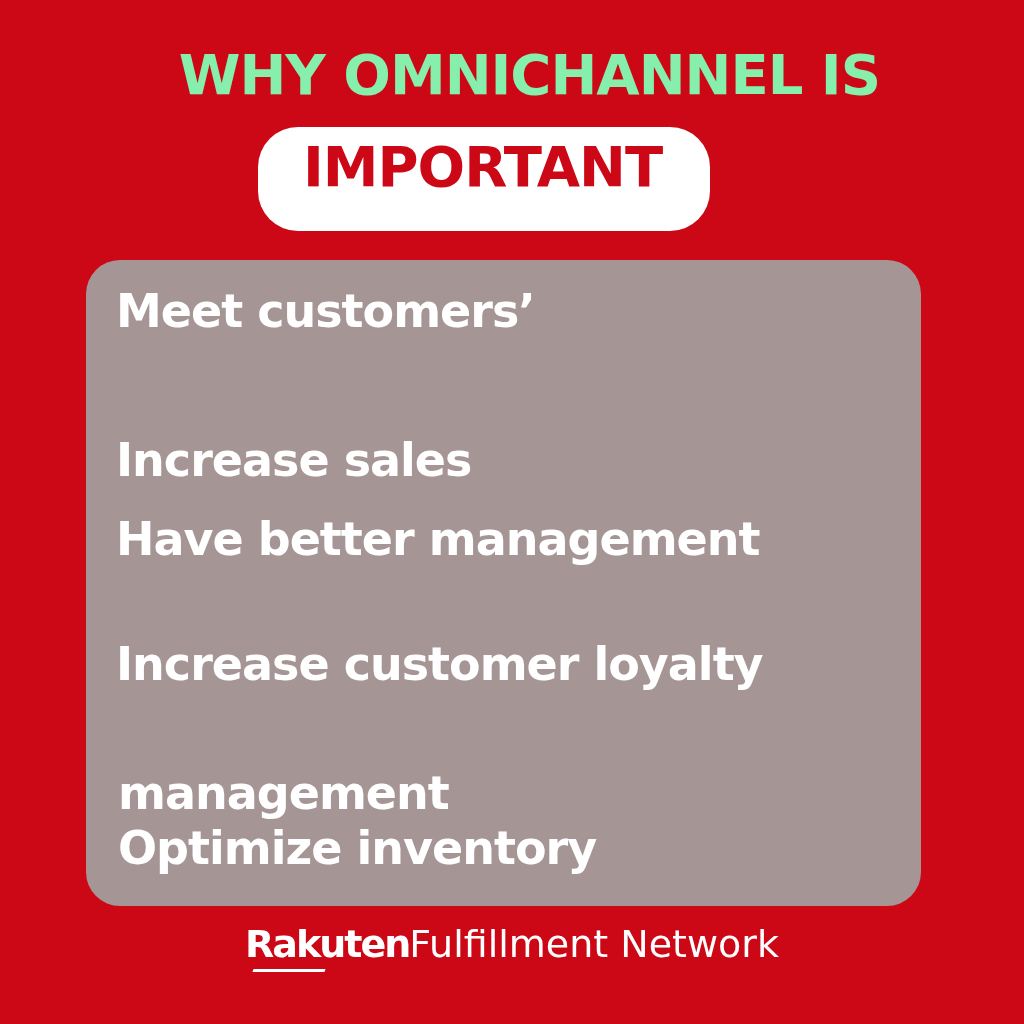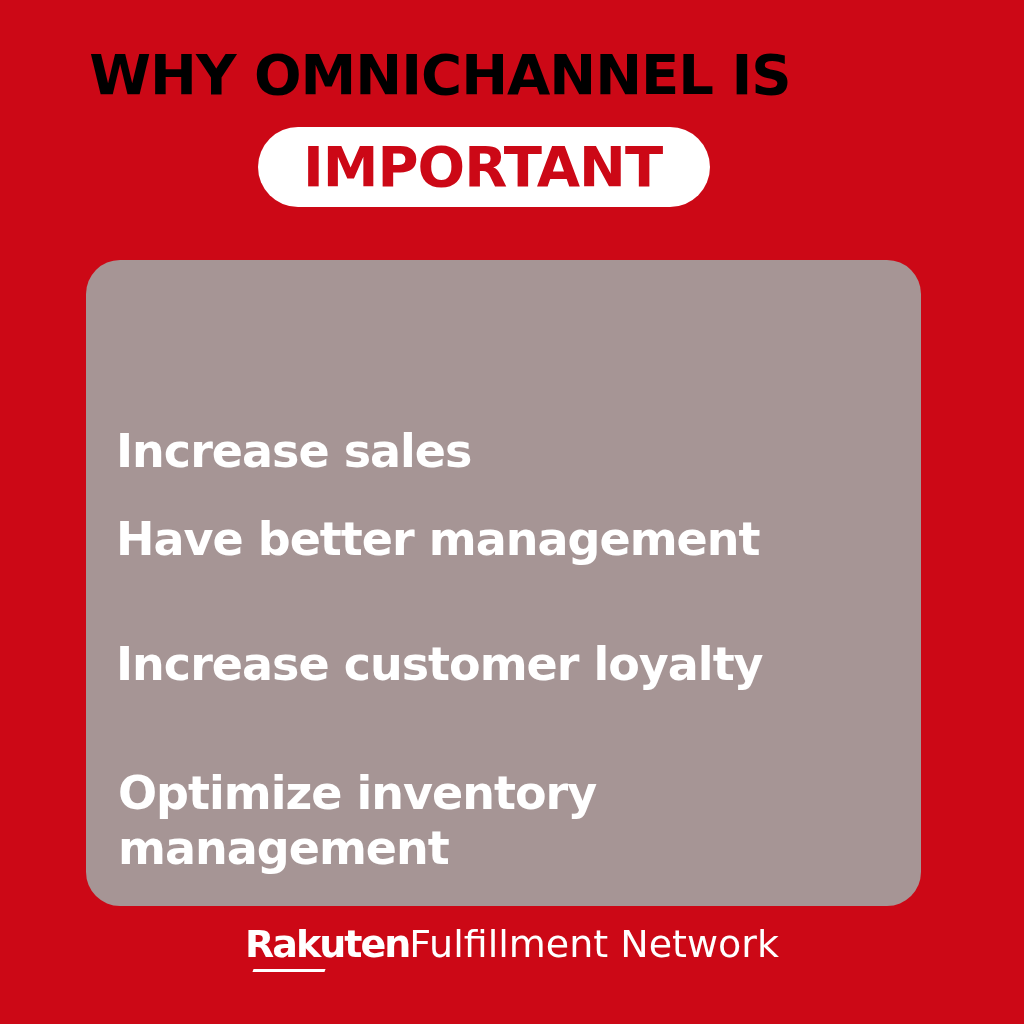--- a/index.html
+++ b/index.html
@@ -1,50 +1,51 @@
 <!DOCTYPE html>
 <html><head>
 <meta charset="utf-8">
 <style>
   html, body { margin:0; padding:0; }
   body { width:1024px; height:1024px; background:#cc0816; position:relative; overflow:hidden;
          font-family:"Liberation Sans", sans-serif; }
-  .title { position:absolute; top:42px; left:0; width:880px; text-align:center; color:#000000;
+  .title { position:absolute; top:42px; left:0; width:880px; text-align:right; color:#86efac;
            font-family:"DejaVu Sans", sans-serif; font-weight:bold; font-size:56px; letter-spacing:-1px; line-height:66px; }
-  .pill { position:absolute; left:258px; top:127px; width:452px; height:80px; background:#fff; border-radius:40px; }
+  .pill { position:absolute; left:258px; top:127px; width:452px; height:104px; background:#fff; border-radius:40px; }
   .pill span { position:absolute; left:45px; top:8px; color:#cc0816; font-family:"DejaVu Sans", sans-serif;
                font-weight:bold; font-size:56px; letter-spacing:-1px; line-height:64px; }
   .panel { position:absolute; left:86px; top:260px; width:835px; height:646px; background:#a69595; border-radius:34px; }
   .item { position:absolute; color:#fff; font-family:"DejaVu Sans", sans-serif; font-weight:bold; font-size:46px;
           line-height:55px; letter-spacing:-1px; }
   .footer { position:absolute; top:922px; left:0; width:1024px; text-align:center; color:#fff; font-size:38px; }
   .footer .brand { font-family:"DejaVu Sans", sans-serif; font-weight:bold; letter-spacing:-2px; position:relative; }
   .footer .brand::after { content:""; position:absolute; left:8px; bottom:-6px; width:72px; height:3px; background:#fff; transform:skewX(-20deg); }
   .footer .rest { font-family:"DejaVu Sans", sans-serif; }
 </style>
 </head>
 <body>
 
 <div class="title">WHY OMNICHANNEL IS</div>
 <div class="pill">
   <span>IMPORTANT</span>
 </div>
 
 <div class="panel"></div>
 <div class="item" style="left:116px;top:284px;">
+  <div>Meet customers’</div>
 </div>
-<div class="item" style="left:116px;top:424px;">
+<div class="item" style="left:116px;top:433px;">
   <div>Increase sales</div>
 </div>
 <div class="item" style="left:116px;top:512px;">
   <div>Have better management</div>
 </div>
 <div class="item" style="left:116px;top:637px;">
   <div>Increase customer loyalty</div>
 </div>
 <div class="item" style="left:118px;top:766px;">
+  <div>management</div>
   <div>Optimize inventory</div>
-  <div>management</div>
 </div>
 
 <div class="footer">
   <span class="brand">Rakuten</span><span class="rest">Fulfillment Network</span>
 </div>
 
 </body></html>

